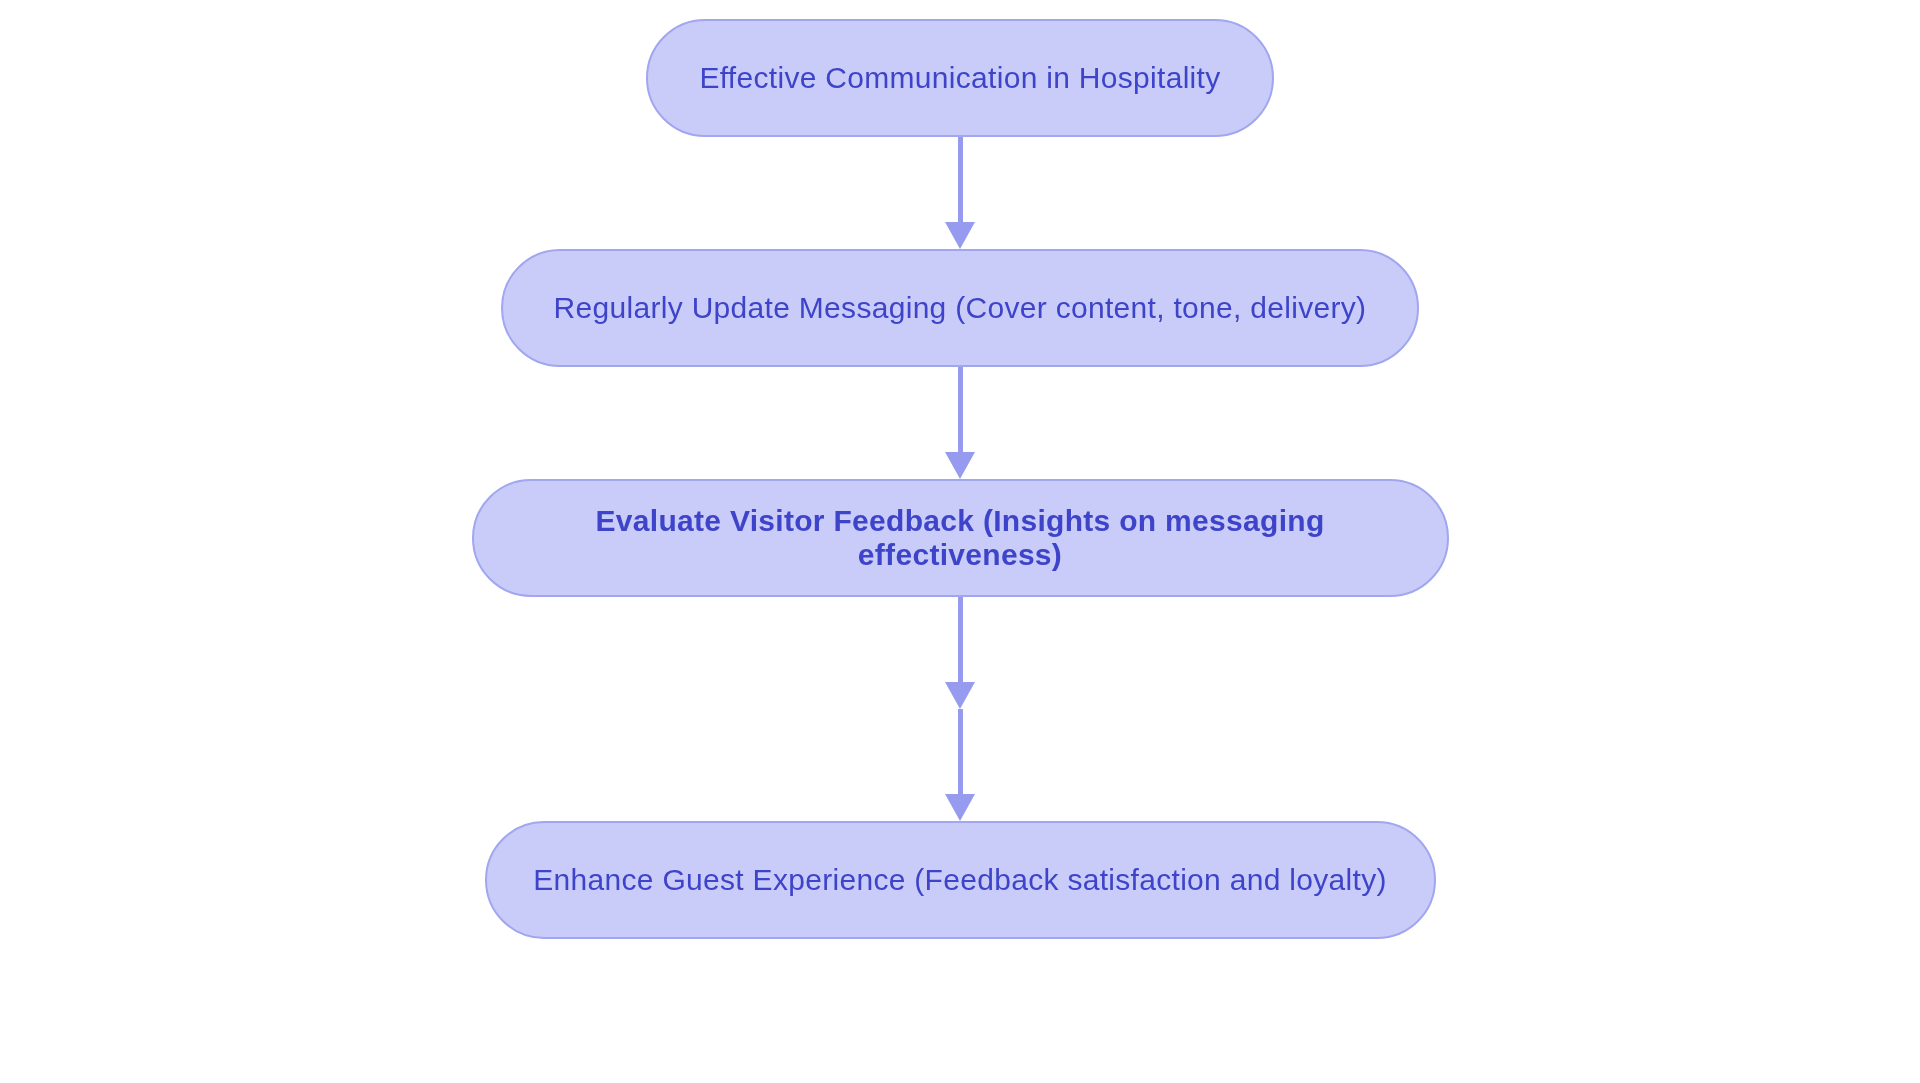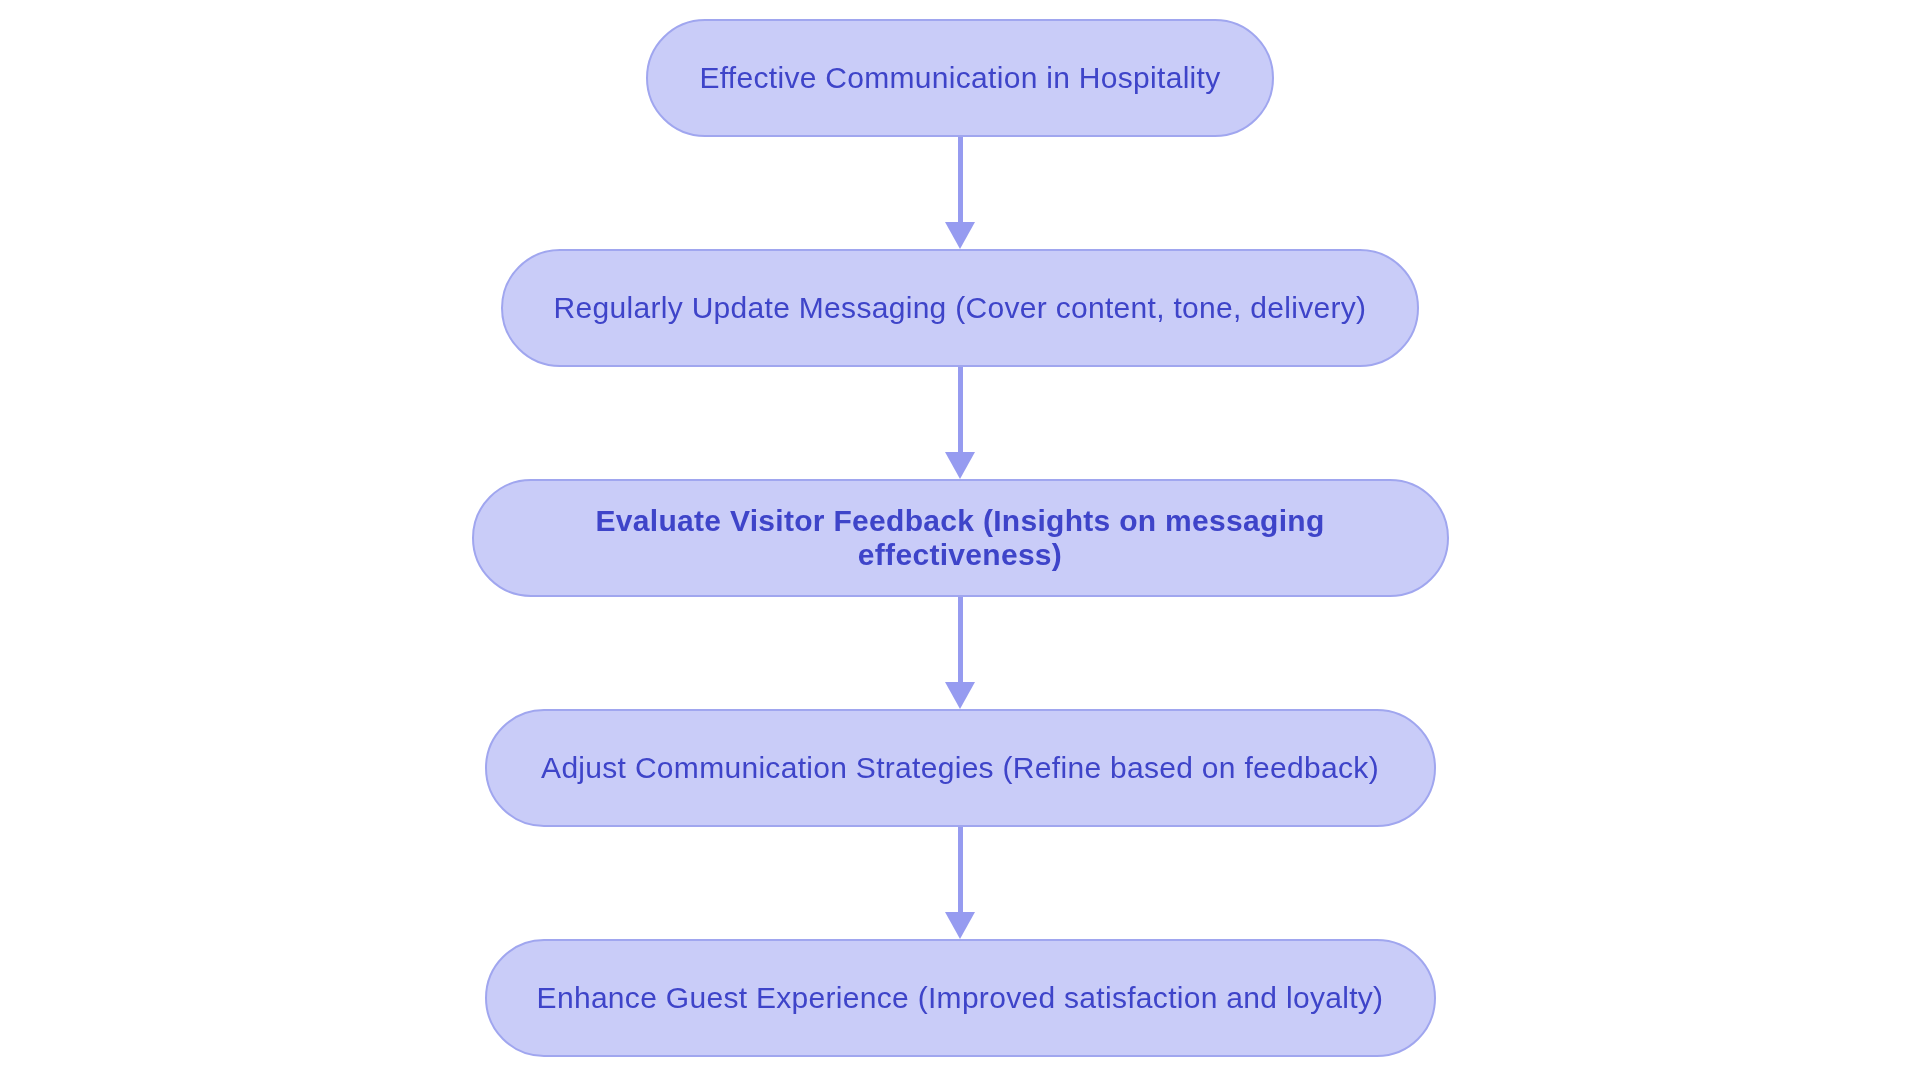--- a/index.html
+++ b/index.html
@@ -93,27 +93,24 @@
 
     <div class="node node-3">
       <span>Evaluate Visitor Feedback (Insights on messaging effectiveness)</span>
     </div>
 
     <div class="edge">
       <div class="stem"></div>
       <div class="head"></div>
     </div>
 
-    <div class="node node-4">
-      <span>Adjust Communication Strategies (Refine based on feedback)</span>
-    </div>
 
     <div class="edge">
       <div class="stem"></div>
       <div class="head"></div>
     </div>
 
     <div class="node node-5">
-      <span>Enhance Guest Experience (Improved satisfaction and loyalty)</span>
+      <span>Enhance Guest Experience (Feedback satisfaction and loyalty)</span>
     </div>
 
   </div>
 </div>
 
 </body></html>

